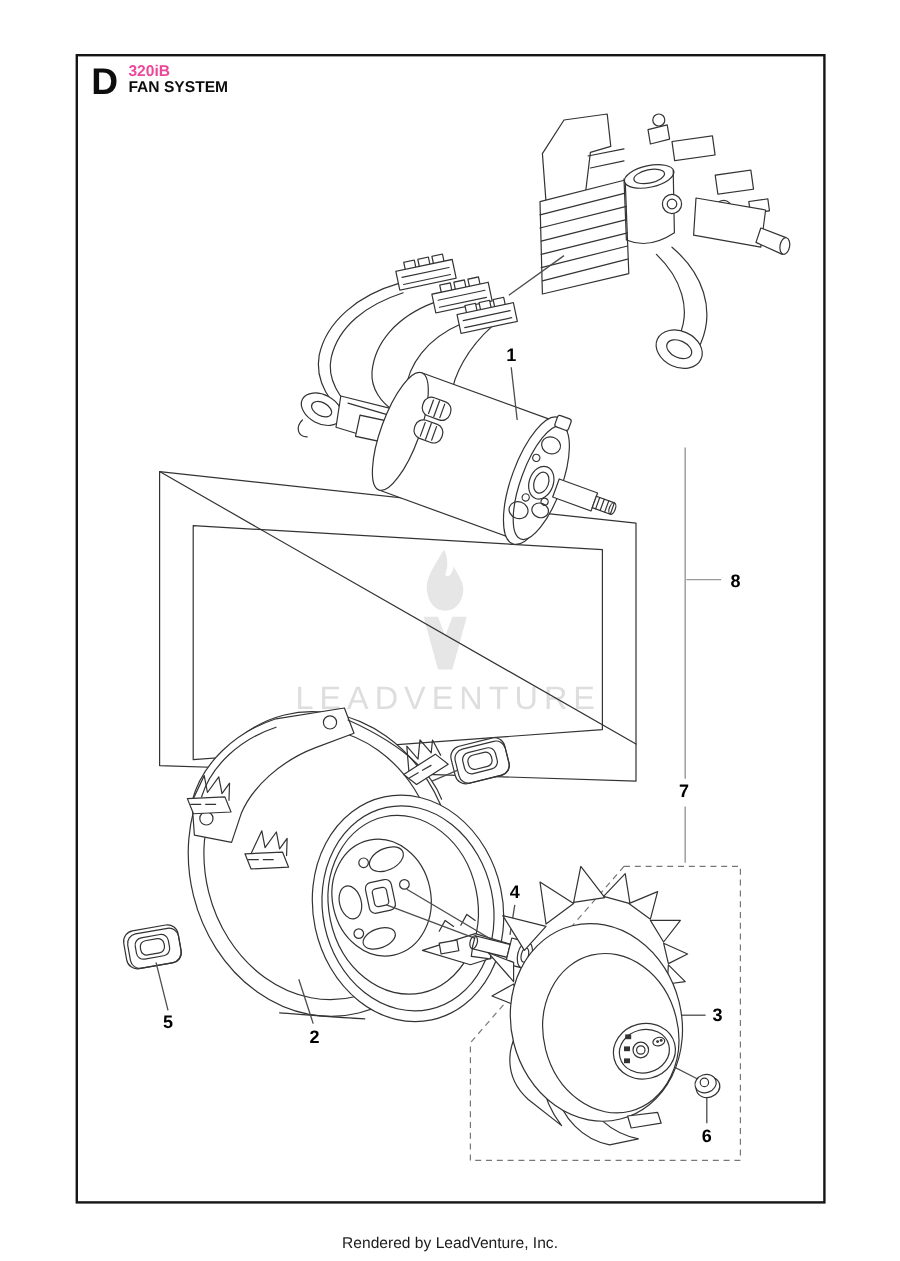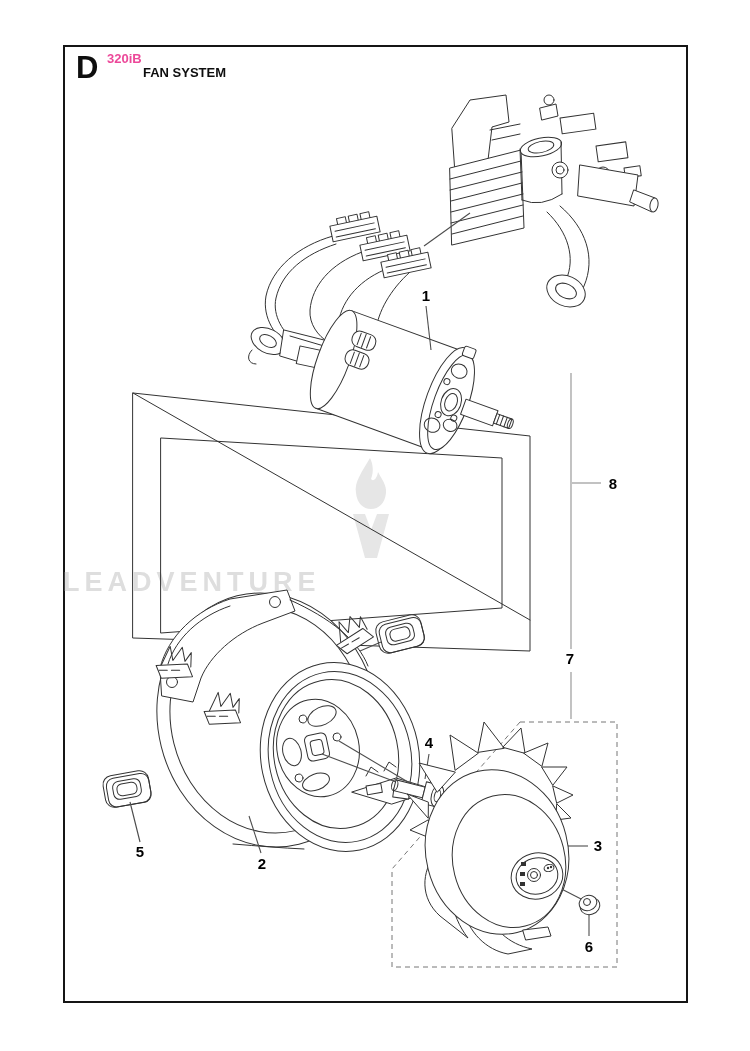--- a/index.html
+++ b/index.html
@@ -2,23 +2,23 @@
 <html><head>
 <meta charset="utf-8">
 <style>
   html,body{margin:0;padding:0;background:#fff;}
   .page{position:relative;width:750px;height:1051px;background:#fff;overflow:hidden;
         font-family:"Liberation Sans",sans-serif;}
   .frame{position:absolute;left:63px;top:45px;width:621px;height:954px;
          border:2px solid #151515;}
   .title-d{position:absolute;left:76px;top:52px;font-size:31px;font-weight:bold;color:#0e0e0e;line-height:1;}
   .title-model{position:absolute;left:107px;top:52px;font-size:13px;font-weight:bold;color:#ec4899;line-height:1.05;}
-  .title-sub{position:absolute;left:107px;top:66px;font-size:13px;font-weight:bold;color:#0e0e0e;line-height:1.05;margin-left:36px;}
-  .wm-text{position:absolute;left:63px;width:621px;top:567px;
-           font-size:27px;font-weight:bold;letter-spacing:5px;color:#dedede;}
+  .title-sub{position:absolute;left:107px;top:66px;font-size:13px;font-weight:bold;color:#0e0e0e;line-height:1.05;}
+  .wm-text{position:absolute;left:63px;width:621px;top:567px;text-align:center;
+           font-size:27px;font-weight:normal;letter-spacing:5px;color:#dedede;}
   .footer{position:absolute;left:0;width:750px;top:1028px;text-align:center;
           font-size:13px;color:#1c1c1c;}
   svg.art{position:absolute;left:0;top:0;}
   .ln{stroke:#333;stroke-width:1;fill:none;stroke-linejoin:round;stroke-linecap:round;}
   .f-w{fill:#fff;}
   .ld{stroke:#4d4d4d;stroke-width:1.1;fill:none;}
   .gld{stroke:#9a9a9a;stroke-width:1.2;fill:none;}
   .dash{stroke:#777;stroke-width:1;stroke-dasharray:5 4;fill:none;}
   .co{font-family:"Liberation Sans",sans-serif;font-size:15px;font-weight:bold;fill:#000;text-anchor:middle;}
   .wm{fill:#e6e6e6;}
@@ -247,13 +247,14 @@
       <text class="co" x="262" y="869">2</text>
       <text class="co" x="598" y="851">3</text>
       <text class="co" x="429" y="748">4</text>
       <text class="co" x="140" y="857">5</text>
       <text class="co" x="589" y="952">6</text>
       <text class="co" x="570" y="664">7</text>
       <text class="co" x="613" y="489">8</text>
     </g>
   </svg>
 
+  <div class="footer">Rendered by LeadVenture, Inc.</div>
 </div>
 
 </body></html>

